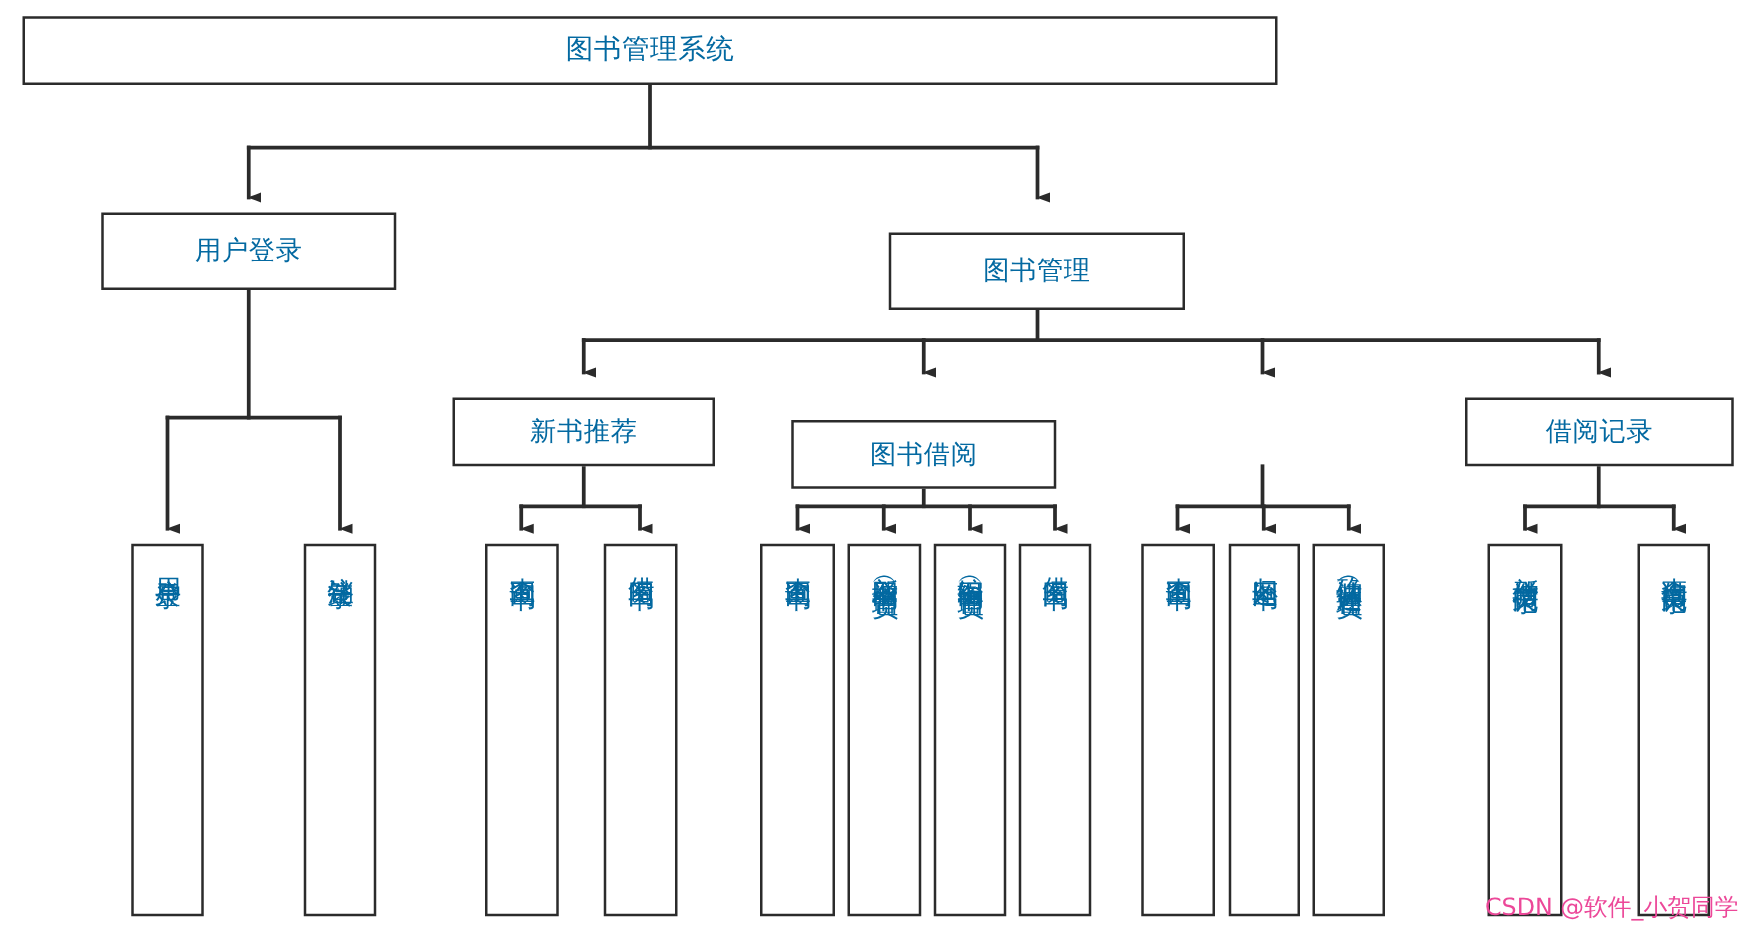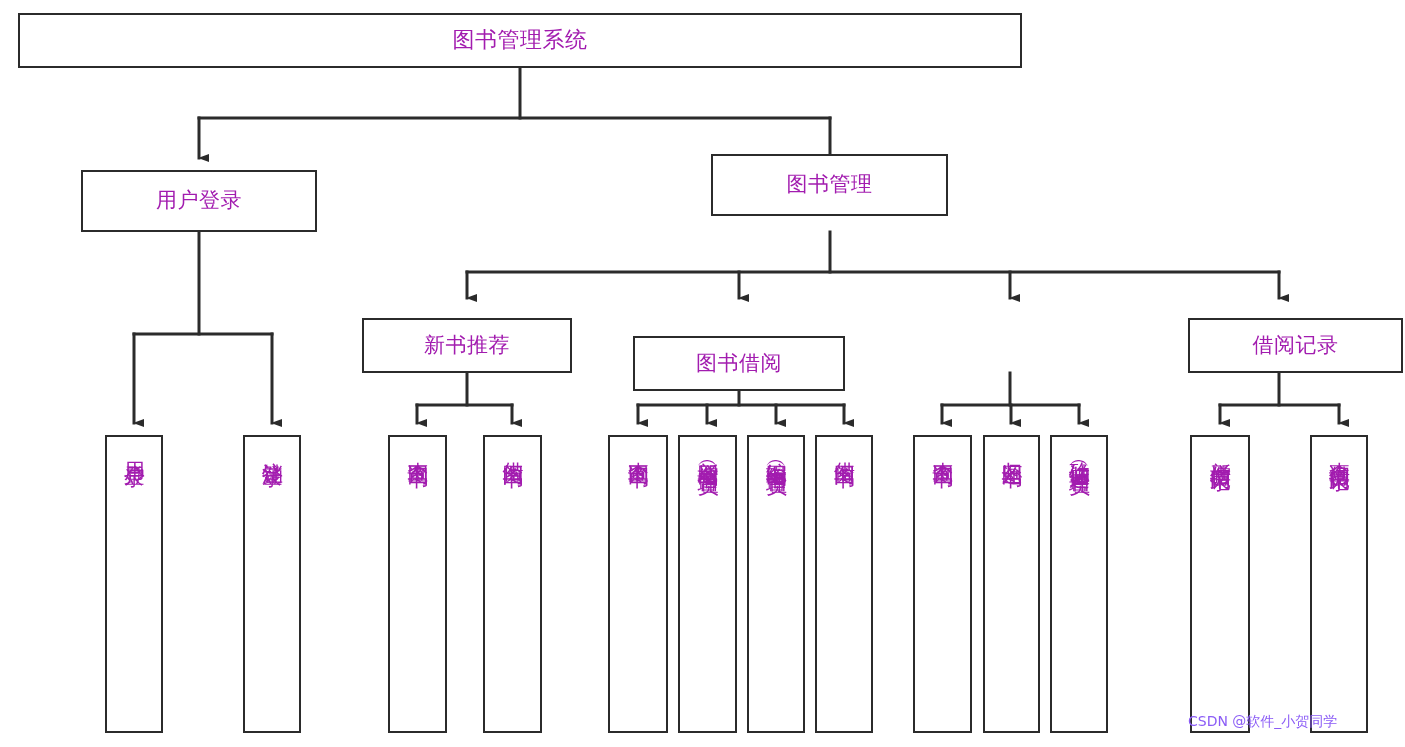--- a/index.html
+++ b/index.html
@@ -33,21 +33,21 @@
     position: absolute;
     box-sizing: border-box;
     background: #ffffff;
     border: 2px solid #2b2b2b;
     display: flex;
     align-items: center;
     justify-content: center;
     overflow: hidden;
   }
   .node-label {
-    color: #a21caf;
+    color: #0369a1;
     line-height: 1.12;
     text-align: center;
     white-space: pre-line;
     user-select: none;
   }
   .node-horizontal .node-label {
     font-size: 21px;
     letter-spacing: 0.5px;
   }
   .node-vertical {
@@ -62,22 +62,22 @@
     letter-spacing: 2px;
     line-height: 1;
   }
   .node-root .node-label {
     font-size: 22px;
   }
   .watermark {
     position: absolute;
     left: 1188px;
     top: 713px;
-    font-size: 14px;
-    color: #8b5cf6;
+    font-size: 19px;
+    color: #ec4899;
     white-space: nowrap;
     user-select: none;
   }
 </style>
 </head>
 <body>
 
 <div id="diagram-root">
 
   <svg id="diagram-svg" viewBox="0 0 1405 747" xmlns="http://www.w3.org/2000/svg">
@@ -133,31 +133,31 @@
     </g>
   </svg>
 
   <div class="node-box node-horizontal node-root" style="left:18px; top:13px; width:1004px; height:55px;">
     <span class="node-label">图书管理系统</span>
   </div>
 
   <div class="node-box node-horizontal" style="left:81px; top:170px; width:236px; height:62px;">
     <span class="node-label">用户登录</span>
   </div>
-  <div class="node-box node-horizontal" style="left:711px; top:154px; width:237px; height:62px;">
+  <div class="node-box node-horizontal" style="left:711px; top:186px; width:237px; height:62px;">
     <span class="node-label">图书管理</span>
   </div>
 
   <div class="node-box node-horizontal" style="left:362px; top:318px; width:210px; height:55px;">
     <span class="node-label">新书推荐</span>
   </div>
   <div class="node-box node-horizontal" style="left:633px; top:336px; width:212px; height:55px;">
     <span class="node-label">图书借阅</span>
   </div>
-  <div class="node-box node-horizontal" style="left:1172px; top:318px; width:215px; height:55px;margin-left:16px;">
+  <div class="node-box node-horizontal" style="left:1172px; top:318px; width:215px; height:55px;">
     <span class="node-label">借阅记录</span>
   </div>
 
   <div class="node-box node-vertical" style="left:105px; top:435px; width:58px; height:298px;">
     <span class="node-label">用户登录</span>
   </div>
   <div class="node-box node-vertical" style="left:243px; top:435px; width:58px; height:298px;">
     <span class="node-label">注销登录</span>
   </div>
 

